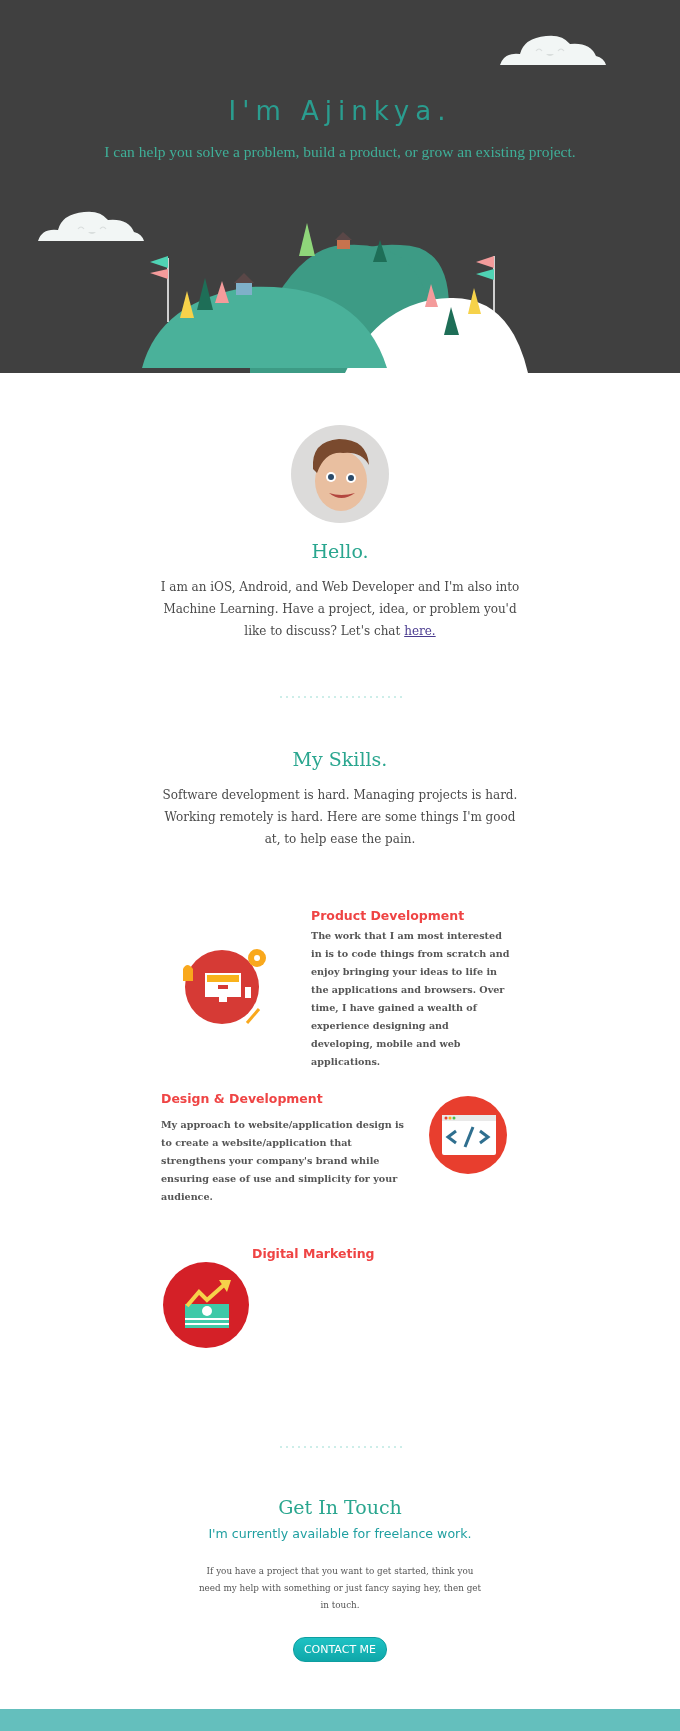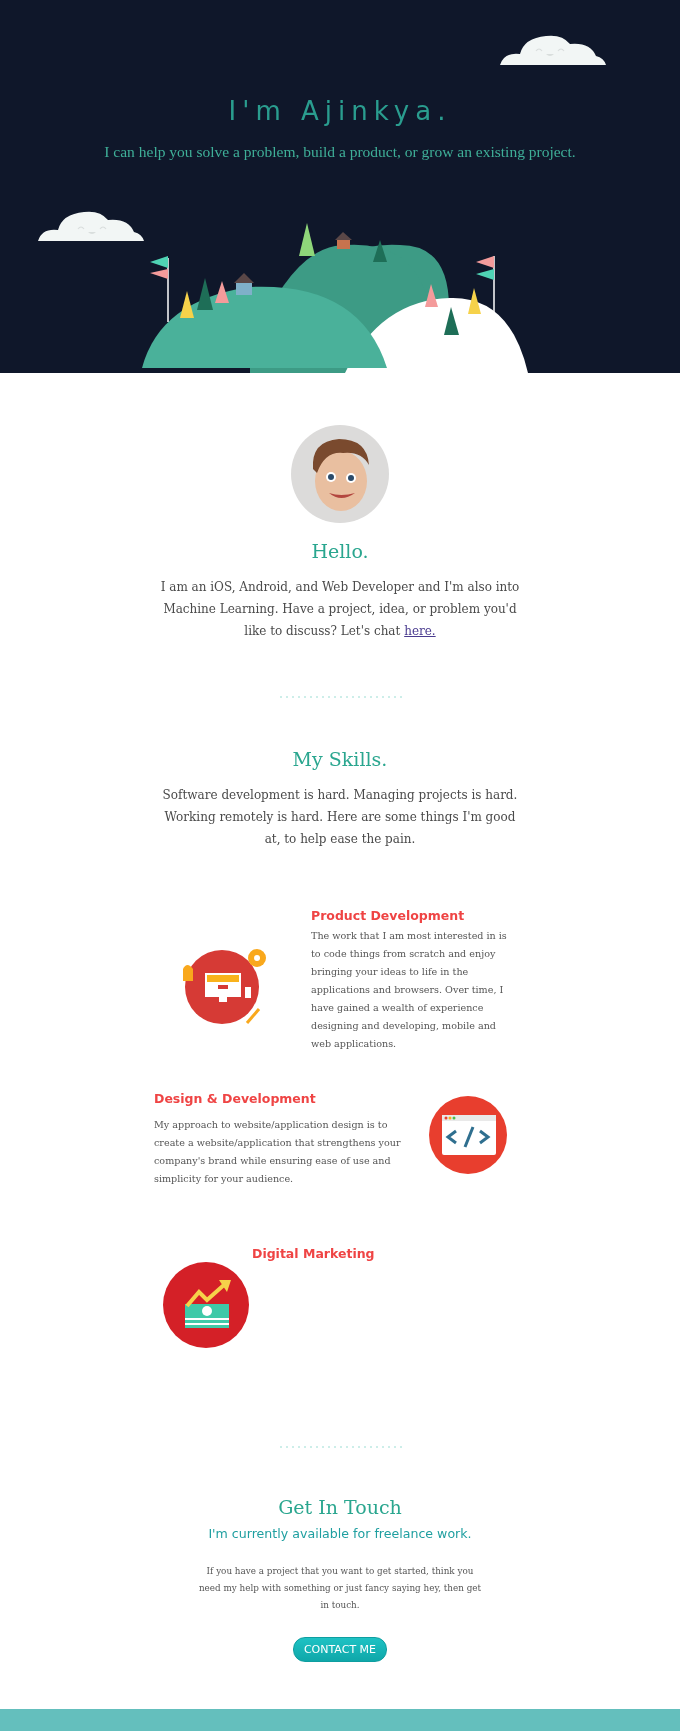--- a/index.html
+++ b/index.html
@@ -1,39 +1,39 @@
 <!DOCTYPE html>
 <html><head>
 <meta charset="utf-8">
 <style>
   * { box-sizing: border-box; margin: 0; padding: 0; }
   html, body { width: 680px; background: #ffffff; }
   body { font-family: "DejaVu Serif", serif; color: #4a4a4a; }
 
   
-  .hero { position: relative; width: 680px; height: 373px; background: #0f172a; overflow: hidden; }
+  .hero { position: relative; width: 680px; height: 373px; background: #404040; overflow: hidden; }
   .hero-title { position: absolute; top: 96px; left: 0; width: 100%; text-align: center;
     font-family: "DejaVu Sans", sans-serif; font-size: 26px; letter-spacing: 6px; color: #2a9d8f; font-weight: 400; }
   .hero-sub { position: absolute; top: 143px; left: 0; width: 100%; text-align: center;
     font-family: "Liberation Serif", serif; font-size: 15.5px; color: #3faf98; }
   .cloud { position: absolute; }
   .hills { position: absolute; left: 0; top: 0; }
 
   
   .section { width: 680px; text-align: center; }
   .avatar { width: 98px; height: 98px; border-radius: 50%; background: #dcdbda; margin: 52px auto 0; position: relative; overflow: hidden; }
   .h2 { font-family: "DejaVu Serif", serif; color: #2aa68f; font-size: 19px; font-weight: 400; }
   .lead { font-family: "DejaVu Serif", serif; font-size: 12px; line-height: 22px; color: #4a4a4a; width: 360px; margin: 0 auto; }
   .lead a { color: #4a3b8f; text-decoration: underline; }
   .divider { width: 124px; margin: 0 auto; height: 2px;
     background-image: radial-gradient(circle, #cdeee9 1px, transparent 1.2px); background-size: 6px 2px; }
 
   .skill { position: relative; width: 680px; }
   .skill-title { font-family: "DejaVu Sans", sans-serif; color: #ef4444; font-size: 12.5px; text-align: left; }
-  .skill-text { font-family: "DejaVu Serif", serif; font-size: 9.6px; line-height: 18px; color: #555; text-align: left; }
+  .skill-text { font-family: "DejaVu Serif", serif; font-size: 9.6px; line-height: 18px; color: #555; text-align: left; font-weight: bold; }
   .skill-icon { position: absolute; }
 
   .freelance { font-family: "DejaVu Sans", sans-serif; color: #1f9fa0; font-size: 12.6px; }
   .touch-text { font-family: "DejaVu Serif", serif; font-size: 8.8px; line-height: 17px; color: #555; width: 290px; margin: 0 auto; }
   .contact-btn { display: inline-block; background: linear-gradient(#1ec2c4, #0fa7a9); color: #fff; border-radius: 12px;
     font-family: "DejaVu Sans", sans-serif; font-size: 11px; padding: 5px 10px; border: 1px solid #0e9ea0; cursor: pointer; }
 
   .footer { width: 680px; height: 94px; background: #64bfbd; position: relative; margin-top: 47px; }
 </style>
 </head>
@@ -124,21 +124,21 @@
       <path d="M6 24 q4 -8 10 0 v12 h-10 z" fill="#f9a81c"></path>
       <line x1="70" y1="78" x2="82" y2="64" stroke="#f9a81c" stroke-width="3"></line>
     </svg>
     <div style="position:absolute;left:311px;top:0;width:200px">
       <h3 class="skill-title">Product Development</h3>
       <p class="skill-text" style="margin-top:4px">The work that I am most interested in is to code things from scratch and enjoy bringing your ideas to life in the applications and browsers. Over time, I have gained a wealth of experience designing and developing, mobile and web applications.</p>
     </div>
   </div>
 
   <div class="skill" style="height:155px;margin-top:23px">
-    <div style="position:absolute;left:154px;top:0;width:252px">
+    <div style="position:absolute;left:161px;top:0;width:252px">
       <h3 class="skill-title">Design &amp; Development</h3>
       <p class="skill-text" style="margin-top:10px">My approach to website/application design is to create a website/application that strengthens your company's brand while ensuring ease of use and simplicity for your audience.</p>
     </div>
     <svg class="skill-icon" style="left:428px;top:4px" width="80" height="80" viewBox="0 0 80 80">
       <circle cx="40" cy="40" r="39" fill="#e83e2e"></circle>
       <rect x="14" y="20" width="54" height="40" rx="2" fill="#fff"></rect>
       <rect x="14" y="20" width="54" height="6" fill="#e9e9e9"></rect>
       <circle cx="18" cy="23" r="1.5" fill="#e83e2e"></circle>
         <circle cx="22" cy="23" r="1.5" fill="#f9b21c"></circle>
         <circle cx="26" cy="23" r="1.5" fill="#4cbb4c"></circle>

